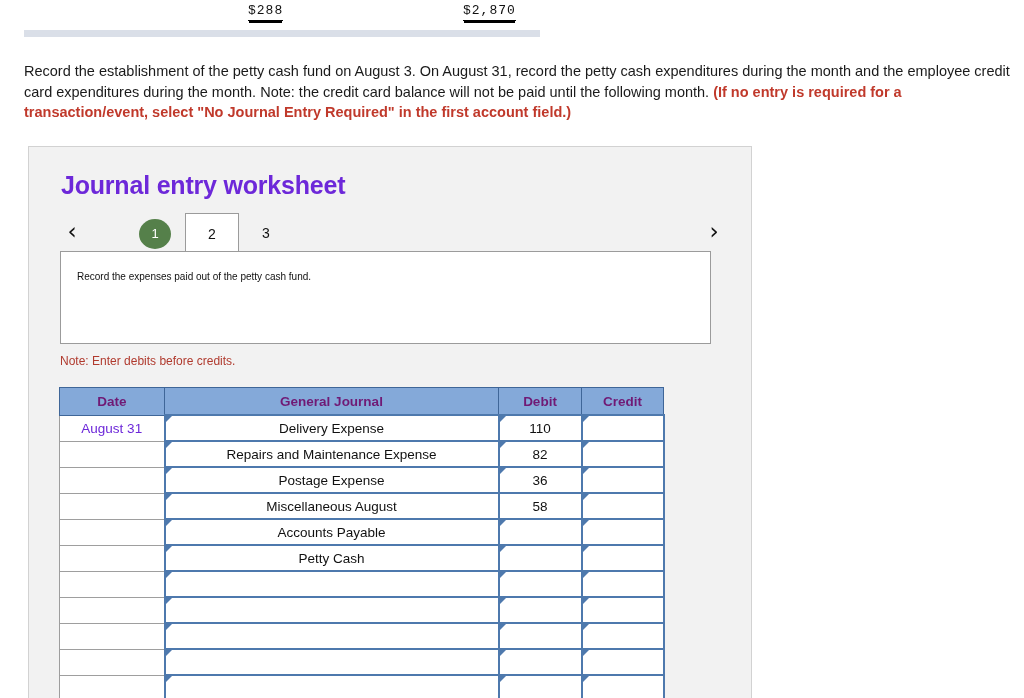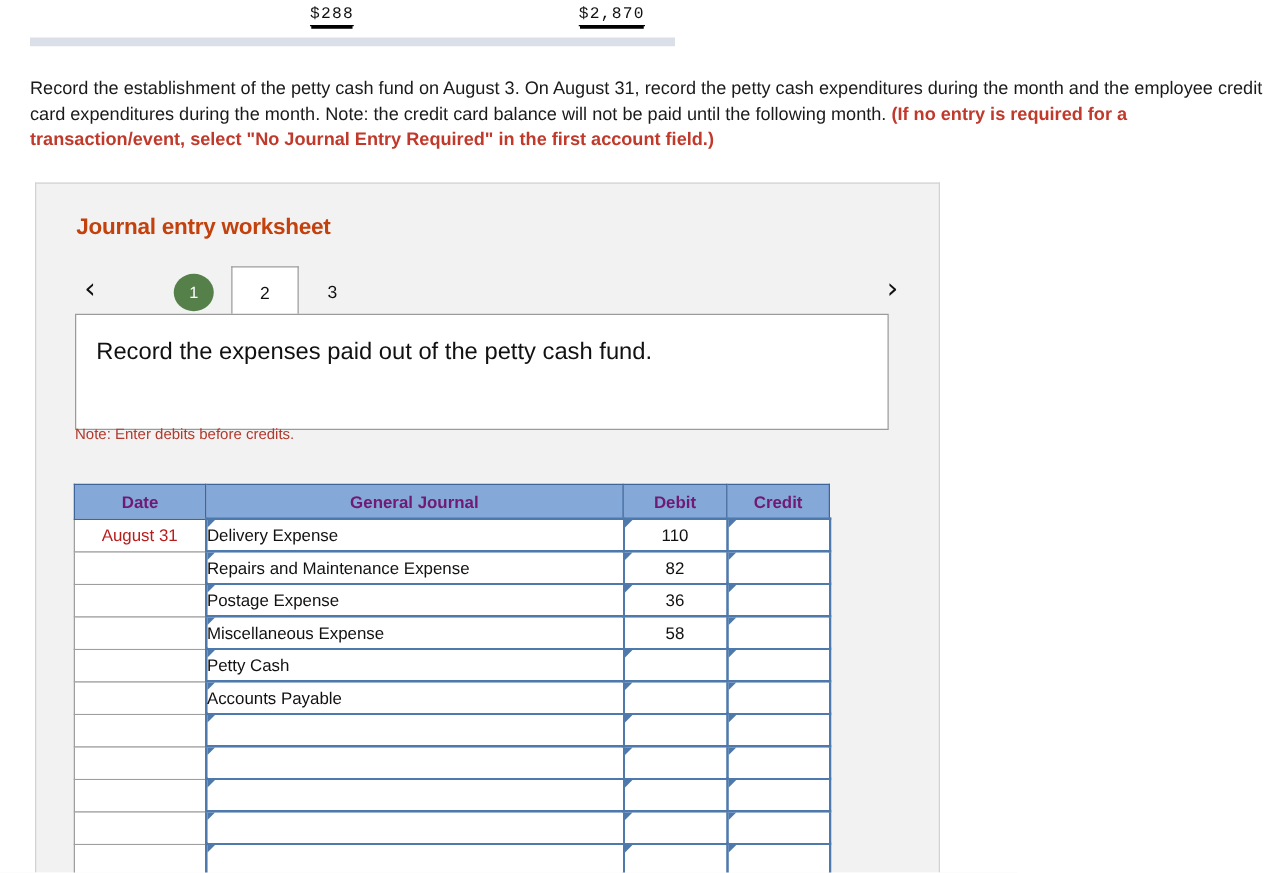--- a/index.html
+++ b/index.html
@@ -71,24 +71,24 @@
     background: #f2f2f2;
     border: 1px solid #d2d2d2;
     border-bottom: none;
     box-sizing: border-box;
   }
 
   #worksheet-title {
     position: absolute;
     left: 32px;
     top: 24px;
-    font-size: 18px;
+    font-size: 25px;
     font-weight: bold;
     letter-spacing: -0.2px;
-    color: #c2410c;
+    color: #6d28d9;
   }
 
   
   #tab-strip {
     position: absolute;
     left: 0;
     top: 62px;
     width: 724px;
     height: 46px;
   }
@@ -153,28 +153,28 @@
     width: 651px;
     height: 93px;
     background: #ffffff;
     border: 1px solid #9b9b9b;
     box-sizing: border-box;
   }
   #requirement-text {
     position: absolute;
     left: 16px;
     top: 19px;
-    font-size: 19px;
+    font-size: 10px;
     color: #111;
   }
 
   #note-line {
     position: absolute;
     left: 31px;
-    top: 193px;
+    top: 207px;
     font-size: 12px;
     color: #b03a2e;
   }
 
   
   #journal-table {
     position: absolute;
     left: 30px;
     top: 240px;
     width: 604px;
@@ -201,27 +201,27 @@
   }
   .col-date    { width: 105px; }
   .col-journal { width: 334px; }
   .col-debit   { width: 83px; }
   .col-credit  { width: 82px; }
 
   td.cell-date {
     border: 1px solid #9e9e9e;
     text-align: center;
     font-size: 13.5px;
-    color: #b91c1c;
+    color: #6d28d9;
   }
   td.cell-entry, td.cell-debit, td.cell-credit {
     border: 2px solid #4e79ad;
     color: #111;
   }
-  td.cell-entry  { text-align: left;  padding-left: 9px; }
+  td.cell-entry  { text-align: center;  padding-left: 9px; }
   td.cell-debit,
   td.cell-credit { text-align: center; padding-right: 5px; }
 
   
   .cell-marker {
     position: absolute;
     left: 0px;
     top: 0px;
     width: 0;
     height: 0;
@@ -312,33 +312,33 @@
             <td class="cell-credit"><span class="cell-marker"></span><span></span></td>
           </tr>
           <tr>
             <td class="cell-date"></td>
             <td class="cell-entry"><span class="cell-marker"></span><span>Postage Expense</span></td>
             <td class="cell-debit"><span class="cell-marker"></span><span>36</span></td>
             <td class="cell-credit"><span class="cell-marker"></span><span></span></td>
           </tr>
           <tr>
             <td class="cell-date"></td>
-            <td class="cell-entry"><span class="cell-marker"></span><span>Miscellaneous Expense</span></td>
+            <td class="cell-entry"><span class="cell-marker"></span><span>Miscellaneous August</span></td>
             <td class="cell-debit selected-cell"><span>58</span></td>
             <td class="cell-credit"><span class="cell-marker"></span><span></span></td>
           </tr>
           <tr>
             <td class="cell-date"></td>
+            <td class="cell-entry"><span class="cell-marker"></span><span>Accounts Payable</span></td>
+            <td class="cell-debit"><span class="cell-marker"></span><span></span></td>
+            <td class="cell-credit"><span class="cell-marker"></span><span></span></td>
+          </tr>
+          <tr>
+            <td class="cell-date"></td>
             <td class="cell-entry"><span class="cell-marker"></span><span>Petty Cash</span></td>
-            <td class="cell-debit"><span class="cell-marker"></span><span></span></td>
-            <td class="cell-credit"><span class="cell-marker"></span><span></span></td>
-          </tr>
-          <tr>
-            <td class="cell-date"></td>
-            <td class="cell-entry"><span class="cell-marker"></span><span>Accounts Payable</span></td>
             <td class="cell-debit"><span class="cell-marker"></span><span></span></td>
             <td class="cell-credit"><span class="cell-marker"></span><span></span></td>
           </tr>
           <tr>
             <td class="cell-date"></td>
             <td class="cell-entry"><span class="cell-marker"></span><span></span></td>
             <td class="cell-debit"><span class="cell-marker"></span><span></span></td>
             <td class="cell-credit"><span class="cell-marker"></span><span></span></td>
           </tr>
           <tr>

